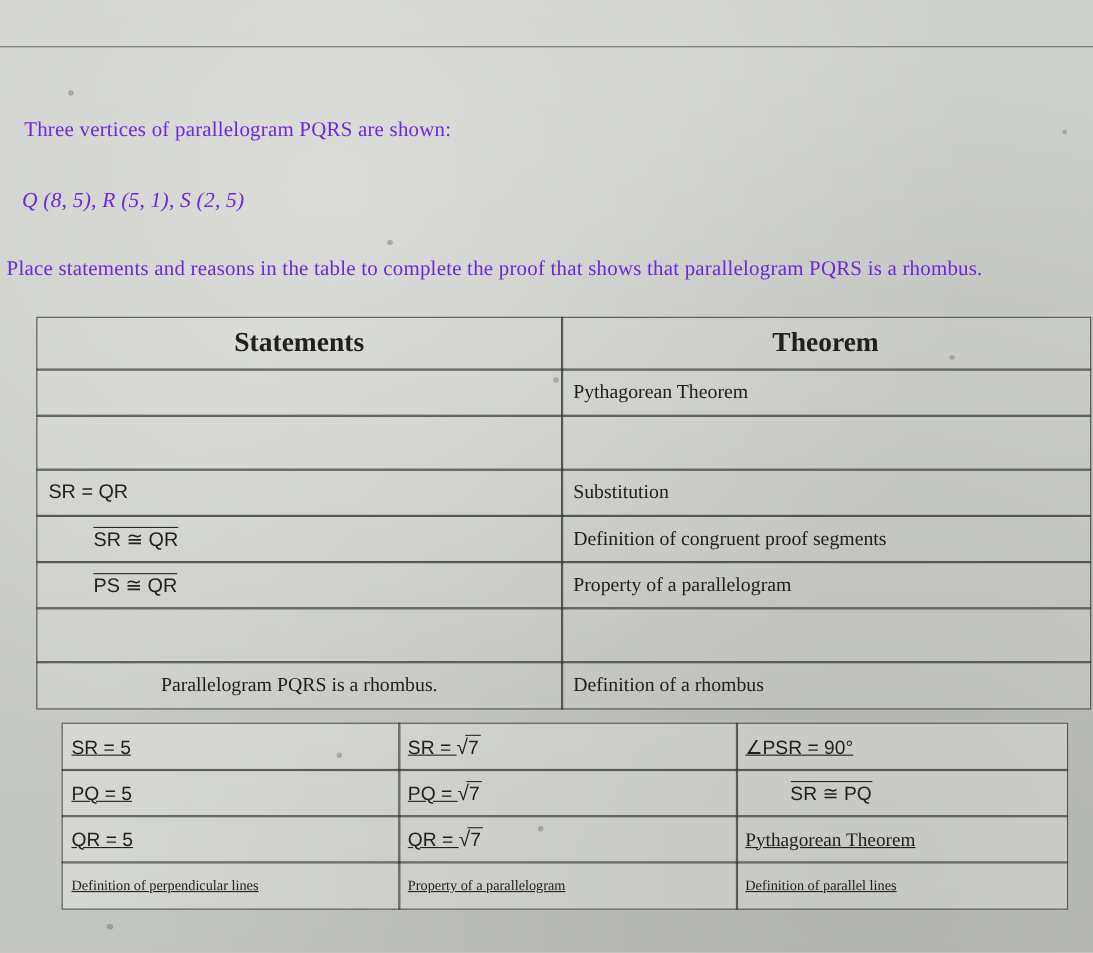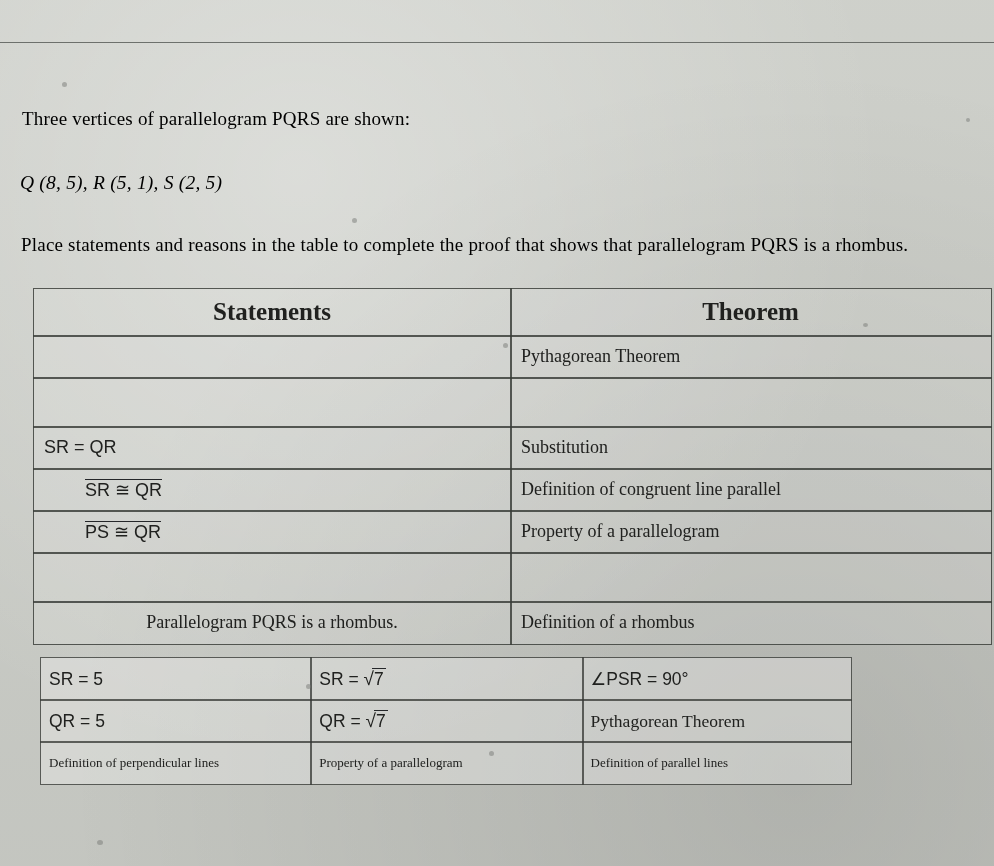--- a/index.html
+++ b/index.html
@@ -34,25 +34,25 @@
     opacity: .75;
   }
   .content {
     position: absolute;
     inset: 0;
   }
   .prompt-line {
     position: absolute;
     font-size: 19px;
     letter-spacing: .2px;
-    color: #000000;
+    color: #6d28d9;
   }
   #line-intro { left: 22px; top: 108px; }
   #line-coords { left: 20px; top: 172px; font-size: 19.5px; font-style: italic; }
-  #line-instr  { left: 21px; top: 234px; right: 18px; }
+  #line-instr  { left: 6px; top: 234px; right: 18px; }
 
   table.proof, table.bank {
     position: absolute;
     border-collapse: collapse;
     background: rgba(255,255,255,0.06);
   }
 
   
   table.proof {
     left: 33px;
@@ -74,24 +74,25 @@
     font-size: 25px;
     height: 34px;
     background: rgba(255,255,255,0.04);
   }
   table.proof td.stmt { width: 474px; }
   table.proof td.reason { width: 478px; }
   table.proof tr.tall td { height: 36px; }
 
   
   table.bank {
-    left: 41px;
+    left: 57px;
     top: 658px;
-    width: 810px;
+    width: 913px;
     background: rgba(255,255,255,0.12);
+    text-decoration: underline;
   }
   table.bank td {
     outline: 1px solid rgba(60,63,59,0.8);
     padding: 5px 8px;
     font-size: 17.5px;
     height: 32px;
     vertical-align: middle;
     background: rgba(252,252,250,0.20);
   }
   table.bank td.c1 { width: 297px; }
@@ -148,21 +149,21 @@
       <tr class="tall">
         <td class="stmt"></td>
         <td class="reason"></td>
       </tr>
       <tr>
         <td class="stmt sans">SR = QR</td>
         <td class="reason">Substitution</td>
       </tr>
       <tr>
         <td class="stmt sans"><span class="overbar">SR ≅ QR</span></td>
-        <td class="reason">Definition of congruent line parallel</td>
+        <td class="reason">Definition of congruent proof segments</td>
       </tr>
       <tr>
         <td class="stmt sans"><span class="overbar">PS ≅ QR</span></td>
         <td class="reason">Property of a parallelogram</td>
       </tr>
       <tr class="tall">
         <td class="stmt"></td>
         <td class="reason"></td>
       </tr>
       <tr>
@@ -171,20 +172,25 @@
       </tr>
     </tbody>
   </table>
 
   <table class="bank">
     <tbody>
       <tr>
         <td class="c1 sans">SR = 5</td>
         <td class="c2 sans">SR = <span class="radical"><span class="rsym">√</span><span class="rnum">7</span></span></td>
         <td class="c3 sans">∠PSR = 90°</td>
+      </tr>
+      <tr>
+        <td class="c1 sans">PQ = 5</td>
+        <td class="c2 sans">PQ = <span class="radical"><span class="rsym">√</span><span class="rnum">7</span></span></td>
+        <td class="c3 sans"><span class="overbar">SR ≅ PQ</span></td>
       </tr>
       <tr>
         <td class="c1 sans">QR = 5</td>
         <td class="c2 sans">QR = <span class="radical"><span class="rsym">√</span><span class="rnum">7</span></span></td>
         <td class="c3">Pythagorean Theorem</td>
       </tr>
       <tr>
         <td class="c1">Definition of perpendicular lines</td>
         <td class="c2">Property of a parallelogram</td>
         <td class="c3">Definition of parallel lines</td>

